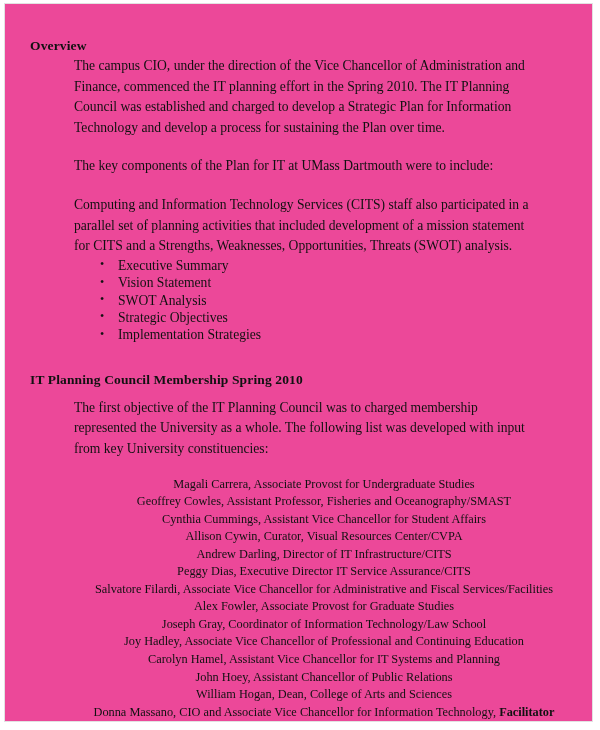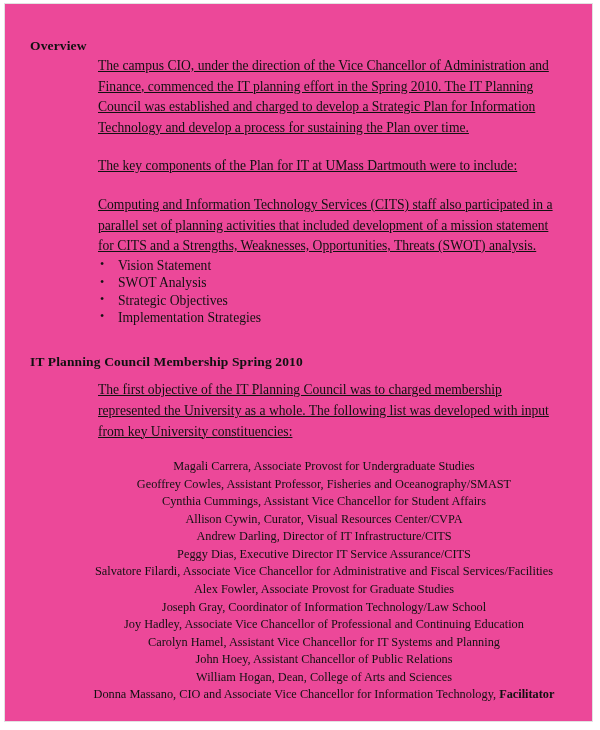--- a/index.html
+++ b/index.html
@@ -44,23 +44,22 @@
   .heading-2 {
     font-size: 13.5px;
     font-weight: bold;
     line-height: 17px;
     margin: 0;
     padding-top: 13px;
     letter-spacing: 0.01em;
   }
 
   .body-block {
-    margin-left: 68px;
+    margin-left: 44px;
     margin-top: 2px;
-    text-decoration: underline;
   }
   .para {
     font-size: 13.6px;
     line-height: 20.6px;
     margin: 0 0 18px 0;
     text-align: left;
     max-width: 468px;
   }
   .para:last-child { margin-bottom: 0; }
 
@@ -109,20 +108,21 @@
 
     <h1 class="heading">Overview</h1>
 
     <div class="body-block">
       <p class="para">The campus CIO, under the direction of the Vice Chancellor of Administration and Finance, commenced the IT planning effort in the Spring 2010. The IT Planning Council was established and charged to develop a Strategic Plan for Information Technology and develop a process for sustaining the Plan over time.</p>
       <p class="para">The key components of the Plan for IT at UMass Dartmouth were to include:</p>
       <p class="para">Computing and Information Technology Services (CITS) staff also participated in a parallel set of planning activities that included development of a mission statement for CITS and a Strengths, Weaknesses, Opportunities, Threats (SWOT) analysis.</p>
     </div>
 
     <ul class="bullets">
+      <li>Executive Summary</li>
       <li>Vision Statement</li>
       <li>SWOT Analysis</li>
       <li>Strategic Objectives</li>
       <li>Implementation Strategies</li>
     </ul>
 
     <div class="spacer-after-bullets"></div>
 
     <h1 class="heading-2">IT Planning Council Membership Spring 2010</h1>
 

